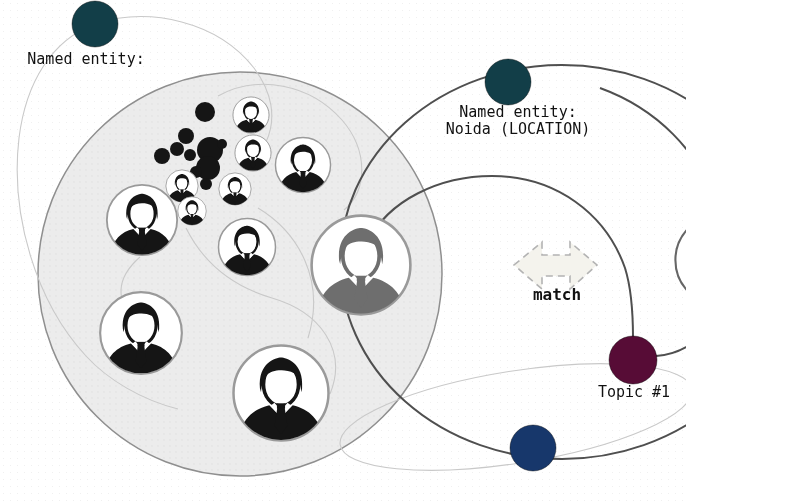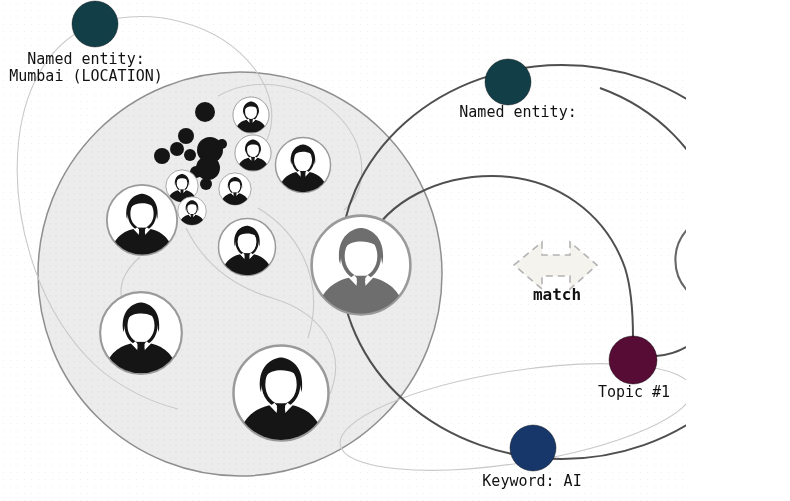--- a/index.html
+++ b/index.html
@@ -114,26 +114,25 @@
   <circle cx="95" cy="24" r="23" stroke="rgba(0,0,0,0.4)" stroke-width="1" fill="#123e48"></circle>
   <circle cx="508" cy="82" r="23" stroke="rgba(0,0,0,0.4)" stroke-width="1" fill="#123e48"></circle>
   <circle cx="633" cy="360" r="24" stroke="rgba(0,0,0,0.4)" stroke-width="1" fill="#570c36"></circle>
   <circle cx="533" cy="448" r="23" stroke="rgba(0,0,0,0.4)" stroke-width="1" fill="#17376b"></circle>
 
   <path d="M514 265 L542 242 L542 255 L570 255 L570 242 L597 265 L570 289 L570 276 L542 276 L542 289 Z" stroke="#b3b3b3" stroke-width="1.6" stroke-dasharray="7 5" stroke-linejoin="miter" fill="#f4f3ed"></path>
 </svg>
 
 <div class="lbl" style="left:86px;top:51px;">
   <div>Named entity:</div>
-  <div>Mumbai (LOCATION)</div>
 </div>
 
 <div class="lbl" style="left:518px;top:104px;">
   <div>Named entity:</div>
+  <div>Noida (LOCATION)</div>
 </div>
 
 <div class="lbl" style="left:634px;top:384px;text-align:right;">Topic #1</div>
 
-<div class="lbl" style="left:532px;top:473px;">Keyword: AI</div>
 
 <div class="lbl lbl-match" style="left:557px;top:286px;">match</div>
 
 </div>
 
 </body></html>

